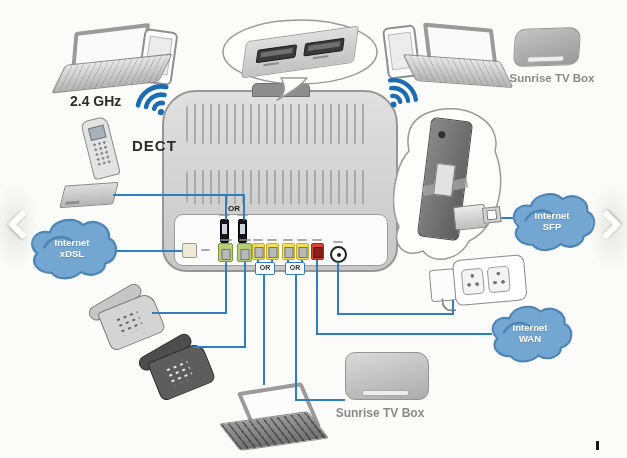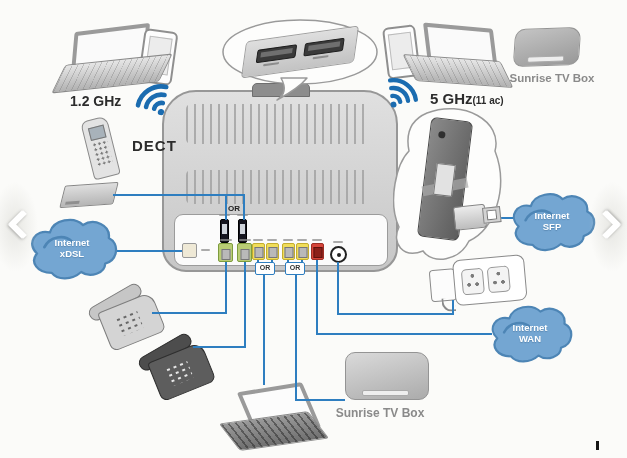--- a/index.html
+++ b/index.html
@@ -192,21 +192,21 @@
   <div class="wifi" style="left:129px;top:73px;transform:scaleX(-1) rotate(-12deg);">
     <svg width="44" height="44" viewBox="0 0 48 48">
       <g fill="none" stroke="#1b6cb0" stroke-width="5" stroke-linecap="round">
         <path d="M10 30 A 8 8 0 0 1 18 38"></path>
         <path d="M10 21 A 17 17 0 0 1 27 38"></path>
         <path d="M10 12 A 26 26 0 0 1 36 38"></path>
       </g>
       <circle cx="10" cy="40" r="3.4" fill="#1b6cb0"></circle>
     </svg>
   </div>
-  <div class="biglabel" style="left:70px;top:93px;font-size:14px;">1.2 GHz</div>
+  <div class="biglabel" style="left:70px;top:93px;font-size:14px;">2.4 GHz</div>
 
   <div class="dect" style="left:87px;top:118px;transform:rotate(-14deg);">
     <div class="scr"></div>
       <div class="keys"></div>
   </div>
   <div class="biglabel" style="left:132px;top:137px;font-size:15px;letter-spacing:1px;">DECT</div>
 
   <div class="usbbox" style="left:62px;top:184px;transform:rotate(-4deg) skewX(-18deg);"></div>
 
   <div class="callout" style="left:215px;top:16px;width:170px;height:88px;">
@@ -234,23 +234,20 @@
   <div class="wifi" style="left:383px;top:68px;transform:rotate(-8deg);">
     <svg width="42" height="42" viewBox="0 0 48 48">
       <g fill="none" stroke="#1b6cb0" stroke-width="5" stroke-linecap="round">
         <path d="M10 30 A 8 8 0 0 1 18 38"></path>
         <path d="M10 21 A 17 17 0 0 1 27 38"></path>
         <path d="M10 12 A 26 26 0 0 1 36 38"></path>
       </g>
       <circle cx="10" cy="40" r="3.4" fill="#1b6cb0"></circle>
     </svg>
   </div>
-  <div class="biglabel" style="left:430px;top:90px;font-size:15px;">
-    <span>5 GHz</span><span style="font-size:10px;font-weight:bold;">(11 ac)</span>
-  </div>
 
   <div class="tvbox" style="left:514px;top:28px;width:64px;height:36px;transform:rotate(-2deg) skewX(-6deg);background:linear-gradient(165deg,#c4c4c4,#989898);"></div>
   <div class="graylabel" style="left:502px;top:72px;width:100px;font-size:11.5px;">Sunrise TV Box</div>
 
   <div class="callout" style="left:393px;top:105px;width:118px;height:162px;">
     <svg width="118" height="162" viewBox="0 0 118 162">
       <path d="M34 8 C70 -6 110 16 102 46 C116 82 102 124 76 136 C66 156 40 160 30 146 C10 154 -2 138 6 122 C-6 96 4 58 16 46 C12 26 20 14 34 8 Z" fill="#fdfdfc" stroke="#9a9a9a" stroke-width="1.5"></path>
     </svg>
     <div class="sidepanel">
       <div class="hole"></div>

